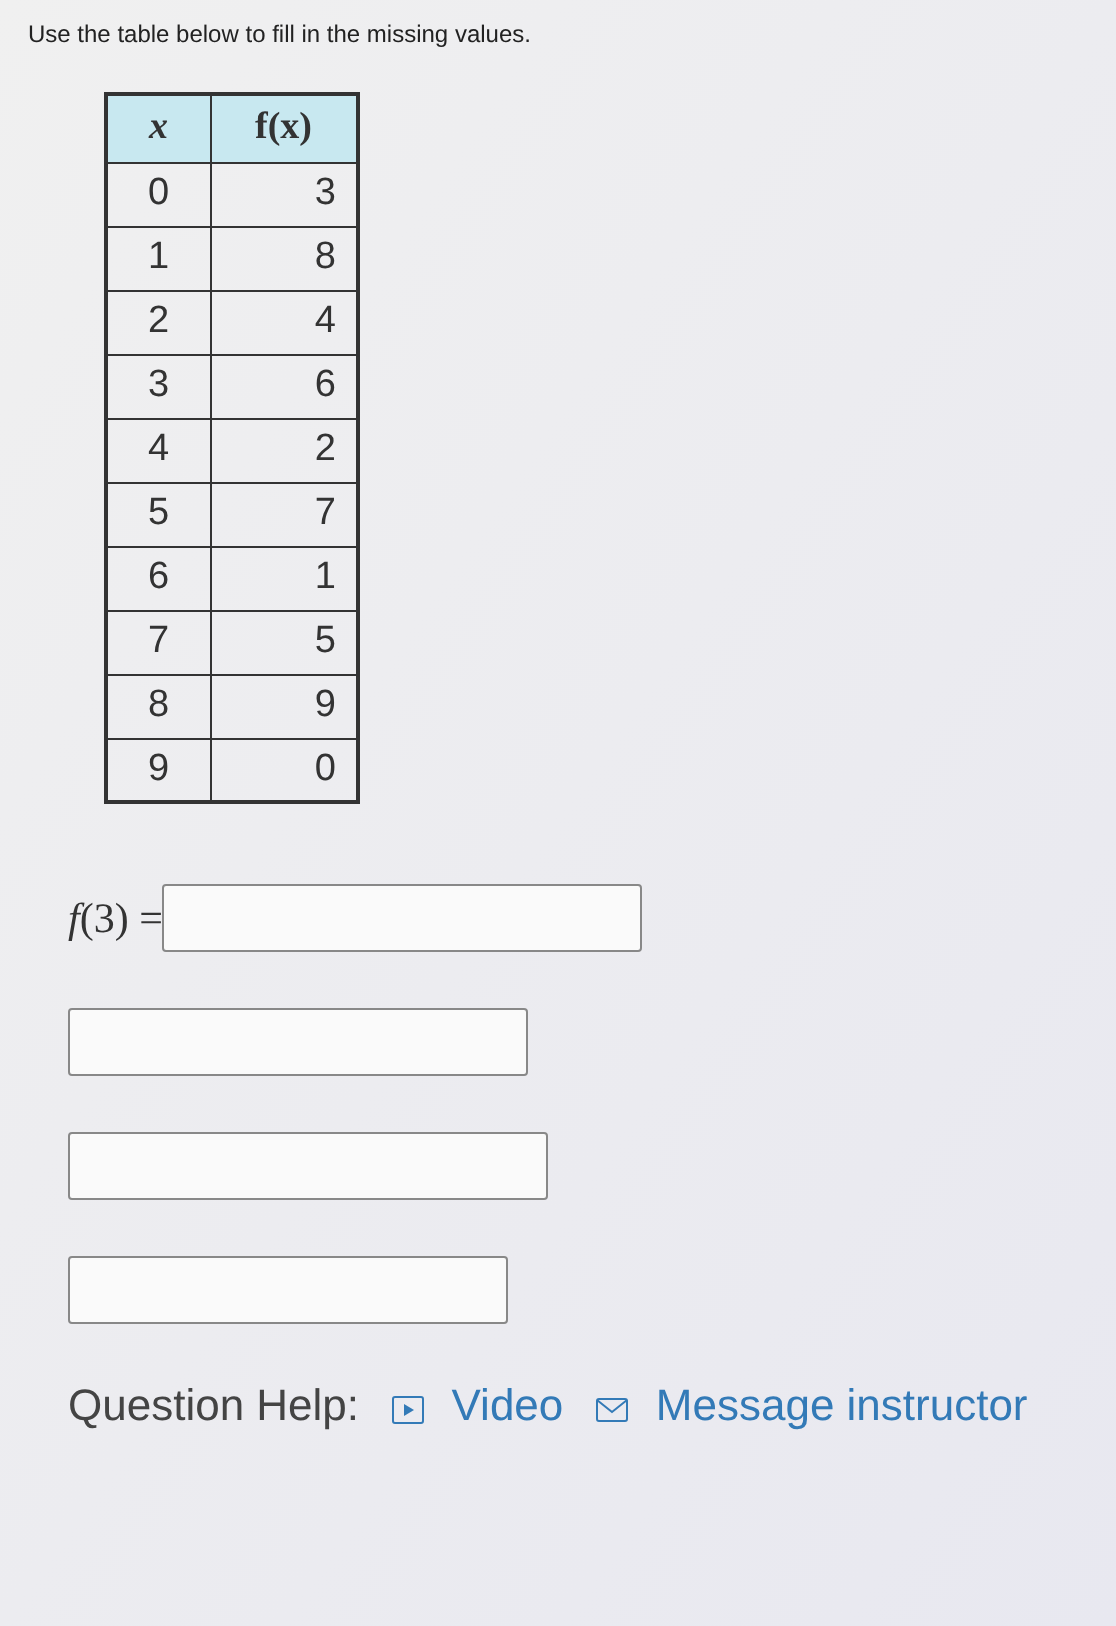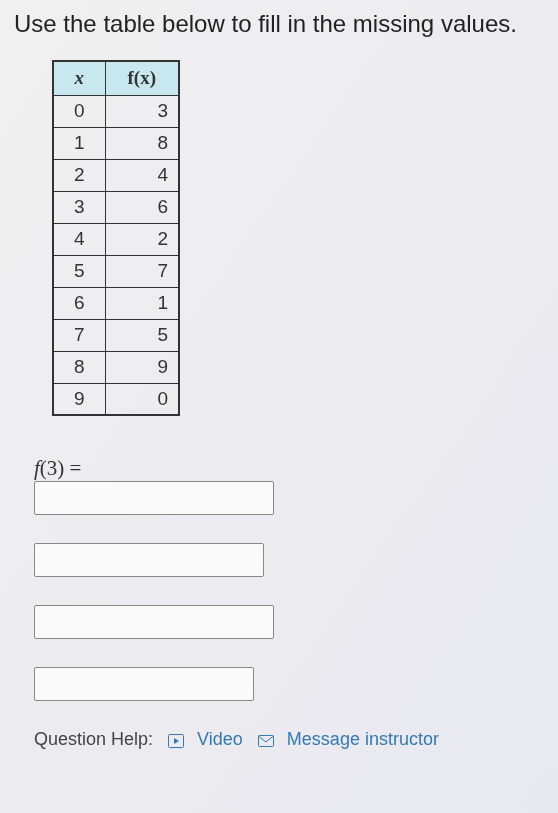--- a/index.html
+++ b/index.html
@@ -9,21 +9,21 @@
     }
     body {
       width: 558px;
       height: 813px;
       font-family: Arial, sans-serif;
       background: linear-gradient(to bottom right, #f0f0f0, #e8e8f0);
       padding: 10px 14px;
       color: #333;
     }
     .instruction {
-      font-size: 24px;
+      font-size: 12px;
       color: #222;
       margin-bottom: 22px;
     }
     .table-wrap {
       margin-left: 38px;
       margin-bottom: 40px;
     }
     table {
       border-collapse: collapse;
       border: 2px solid #333;
@@ -61,22 +61,22 @@
       width: 74px;
       text-align: right;
       padding-right: 10px;
     }
     .question {
       margin-left: 20px;
       margin-bottom: 28px;
       font-size: 21px;
       font-family: 'Times New Roman', serif;
       display: flex;
+      align-items: center;
       flex-wrap: nowrap;
-      flex-direction: column;
     }
     .question .math {
       font-style: italic;
     }
     input[type="text"] {
       height: 34px;
       border: 1px solid #888;
       background: #fafafa;
       font-size: 18px;
       padding: 0 6px;
@@ -87,21 +87,21 @@
     }
     .input-wide {
       width: 230px;
     }
     .input-finv {
       width: 220px;
     }
     .help {
       margin-left: 20px;
       margin-top: 10px;
-      font-size: 18px;
+      font-size: 22px;
       color: #444;
     }
     .help a {
       color: #337ab7;
       text-decoration: none;
       margin-left: 6px;
     }
     .help .icon {
       display: inline-block;
       vertical-align: middle;

